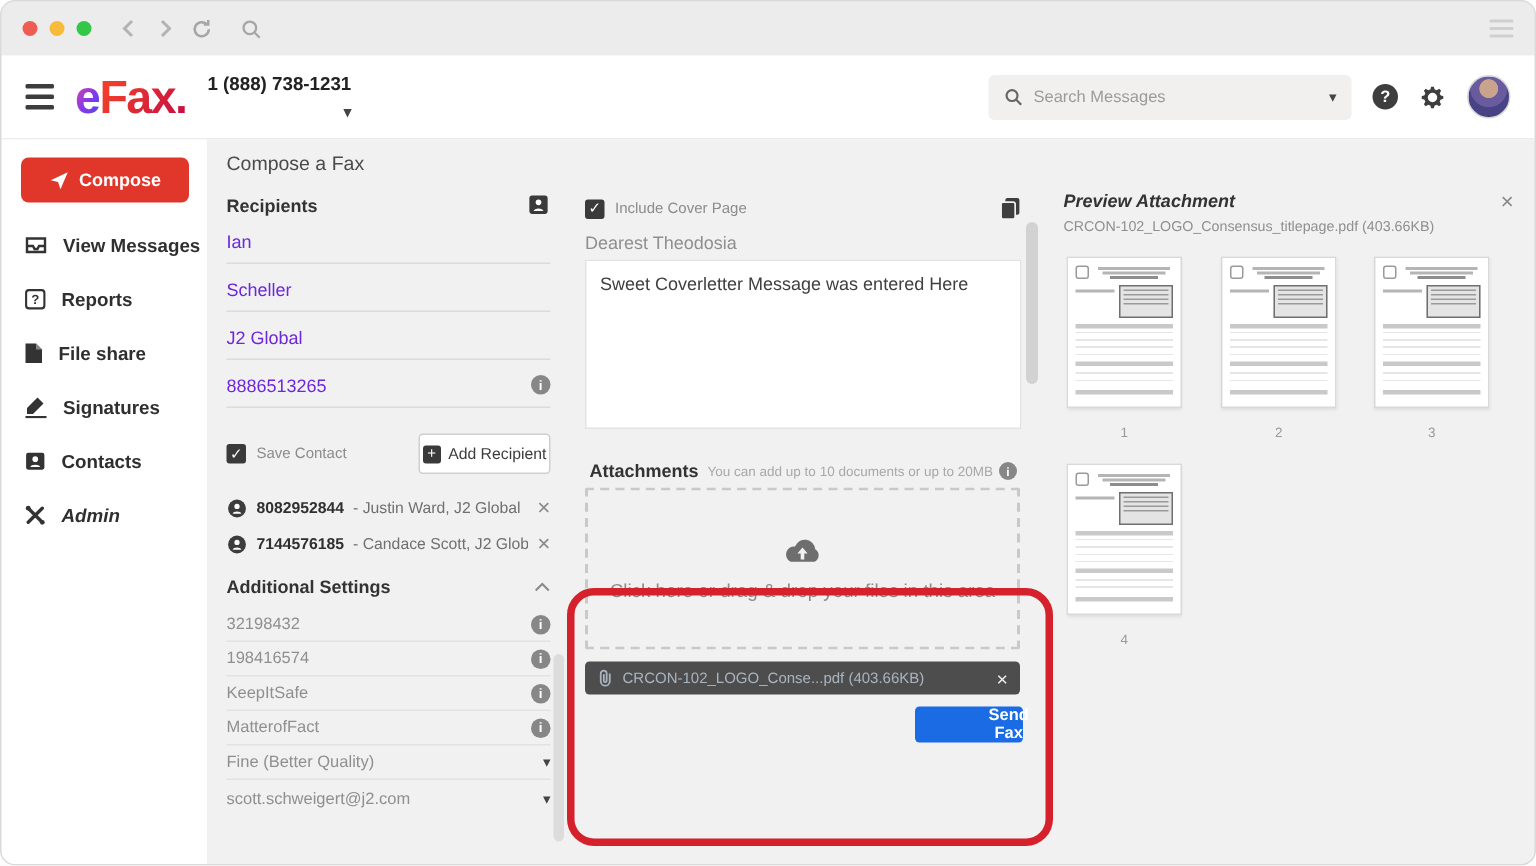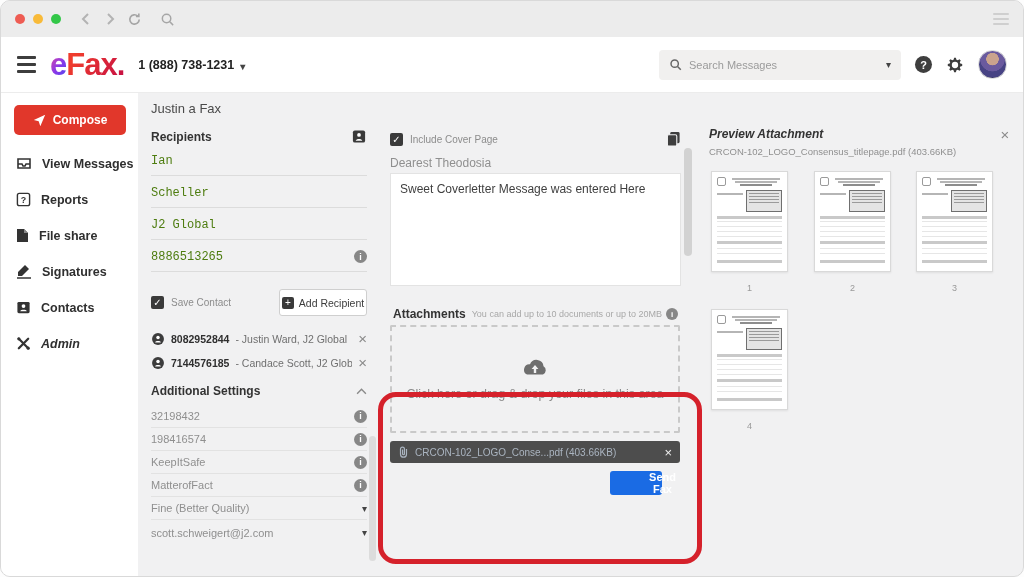--- a/index.html
+++ b/index.html
@@ -20,21 +20,21 @@
   
   .appbar { position:absolute; left:0; top:36px; width:100%; height:56px; background:#ffffff;
             border-bottom:1px solid #ececec; display:flex; align-items:center; padding:0 16px; }
   .burger { display:flex; flex-direction:column; gap:4px; cursor:pointer; }
   .burger i { display:block; width:19px; height:3px; background:#3d3d3d; border-radius:1px; }
   .logo { margin-left:14px; font-size:31px; font-weight:700; letter-spacing:-1px; line-height:1; }
   .logo .le { background:linear-gradient(125deg,#e14a9e 10%,#8a38e8 55%,#4b46f0 95%);
               -webkit-background-clip:text; background-clip:text; color:transparent; }
   .logo .lf { background:linear-gradient(125deg,#ef3c2d 20%,#c60f43 95%);
               -webkit-background-clip:text; background-clip:text; color:transparent; }
-  .phone { margin-left:14px; font-size:12.5px; font-weight:700; color:#222; display:flex; align-items:flex-end; gap:6px; }
+  .phone { margin-left:14px; font-size:12.5px; font-weight:700; color:#222; display:flex; align-items:flex-end; gap:6px;flex-direction:column; }
   .caret { font-size:10px; color:#444; }
   .searchbox { margin-left:auto; width:242px; height:30px; background:#f1f0ef; border-radius:4px;
                display:flex; align-items:center; padding:0 10px; }
   .searchbox input { border:0; background:transparent; outline:none; font-size:11px; color:#555;
                      font-family:"Liberation Sans",sans-serif; flex:1; margin-left:7px; }
   .searchbox input::placeholder { color:#9b9b9b; }
   .hicon { margin-left:14px; display:flex; align-items:center; cursor:pointer; }
   .helpc { width:17px; height:17px; border-radius:50%; background:#3e3e3e; color:#fff; font-size:11px;
            font-weight:700; display:flex; align-items:center; justify-content:center; }
   .avatar { width:29px; height:29px; border-radius:50%; margin-left:14px; cursor:pointer;
@@ -58,22 +58,22 @@
   .xmark { color:#8a8a8a; font-size:15px; line-height:1; cursor:pointer; }
   .cb { width:13px; height:13px; background:#3a3a3a; border-radius:2px; color:#fff; font-size:10px;
         display:inline-flex; align-items:center; justify-content:center; flex:0 0 auto; }
 
   
   .col-left { position:absolute; left:150px; top:92px; width:216px; }
   .page-title { position:absolute; top:8px; left:0; font-size:13px; color:#4a4a4a; }
   .rec-head { position:absolute; top:36px; left:0; width:216px; display:flex; justify-content:space-between; align-items:center; }
   .field { position:absolute; left:0; width:216px; height:30px; border-bottom:1px solid #dcdcdc;
            display:flex; align-items:center; justify-content:space-between; }
-  .field input { border:0; background:transparent; outline:none; font-size:12px; color:#4d7c0f;
-                 font-family:Liberation Mono, monospace; flex:1; }
+  .field input { border:0; background:transparent; outline:none; font-size:12px; color:#6d28d9;
+                 font-family:Liberation Sans, sans-serif; flex:1; }
   .savebar { position:absolute; top:158px; left:0; width:216px; display:flex; align-items:center; justify-content:space-between; }
   .save-lab { font-size:10px; color:#8c8c8c; margin-left:7px; }
   .add-btn { width:88px; height:27px; background:#fff; border:1px solid #cfcfcf; border-radius:3px;
              font-size:10.5px; color:#3c3c3c; display:flex; align-items:center; justify-content:center; gap:5px;
              cursor:pointer; font-family:"Liberation Sans",sans-serif; }
   .plus-sq { width:12px; height:12px; background:#3a3a3a; border-radius:2px; color:#fff; font-size:10px;
              display:inline-flex; align-items:center; justify-content:center; }
   .chip-row { position:absolute; left:0; width:216px; display:flex; align-items:center; gap:6px; }
   .chip-row .num { font-size:10.5px; font-weight:700; color:#2f2f2f; white-space:nowrap; }
   .chip-row .rest { font-size:10.5px; color:#6f6f6f; white-space:nowrap; overflow:hidden; flex:1; }
@@ -99,21 +99,21 @@
   .dropzone { position:absolute; top:232px; left:0; width:290px; height:108px; border:2px dashed #c9c9c9;
               border-radius:2px; display:flex; flex-direction:column; align-items:center; justify-content:center;
               gap:9px; cursor:pointer; }
   .dz-text { font-size:12.5px; color:#8a8a8a; }
   .file-chip { position:absolute; top:348px; left:0; width:290px; height:22px; background:#4d4d4d; border-radius:3px;
                display:flex; align-items:center; padding:0 8px; gap:6px;justify-content:flex-end; }
   .file-chip .fname { flex:1; font-size:10px; color:#aab4c0; white-space:nowrap; overflow:hidden; }
   .file-chip .xmark { color:#f0f0f0; font-size:13px; }
   .highlight-ring { position:absolute; left:377px; top:391px; width:324px; height:172px; border:5px solid #d5212b;
                     border-radius:18px; pointer-events:none; z-index:5; }
-  .sendfax { position:absolute; left:609px; top:470px; width:52px; height:24px; background:#1a6be4; border:0;
+  .sendfax { position:absolute; left:609px; top:470px; width:72px; height:24px; background:#1a6be4; border:0;
              border-radius:3px; color:#fff; font-size:11px; font-weight:700; display:flex; align-items:center;
              justify-content:center; gap:5px; cursor:pointer; font-family:"Liberation Sans",sans-serif;padding-left:48px; }
 
   
   .col-prev { position:absolute; left:708px; top:92px; width:308px; }
   .prev-head { position:absolute; top:34px; left:0; width:300px; display:flex; justify-content:space-between; align-items:flex-start;font-style:italic; }
   .prev-file { position:absolute; top:53px; left:0; font-size:9.5px; color:#8f8f8f; }
   .thumb { position:absolute; width:77px; text-align:center; }
   .thumb .pageno { margin-top:11px; font-size:9px; color:#999; }
   .page { width:77px; height:101px; background:#fff; border:1px solid #d9d9d9; box-shadow:0 1px 2px rgba(0,0,0,.08);
@@ -248,21 +248,21 @@
       <svg width="15" height="15" viewBox="0 0 16 16">
           <path stroke="#333" stroke-width="2.4" stroke-linecap="round" d="M3 3l10 10M13 3L3 13" fill="none"></path>
           <circle cx="3" cy="3" r="1.7" fill="#333"></circle>
           <circle cx="13" cy="13" r="1.7" fill="#333"></circle>
         </svg>
       <span>Admin</span>
     </div>
   </div>
 
   <div class="col-left">
-    <div class="page-title">Justin a Fax</div>
+    <div class="page-title">Compose a Fax</div>
     <div class="rec-head">
       <span class="lbl-bold">Recipients</span>
       <svg width="16" height="15" viewBox="0 0 16 16">
           <rect x="1.5" y="1.5" width="13" height="13" rx="2" fill="#3a3a3a"></rect>
           <circle cx="8" cy="6.3" r="2" fill="#fff"></circle>
           <path d="M4.5 12.5c.5-2.4 6.5-2.4 7 0z" fill="#fff"></path>
         </svg>
     </div>
     <div class="field" style="top:53px;">
       <input value="Ian" style="">

